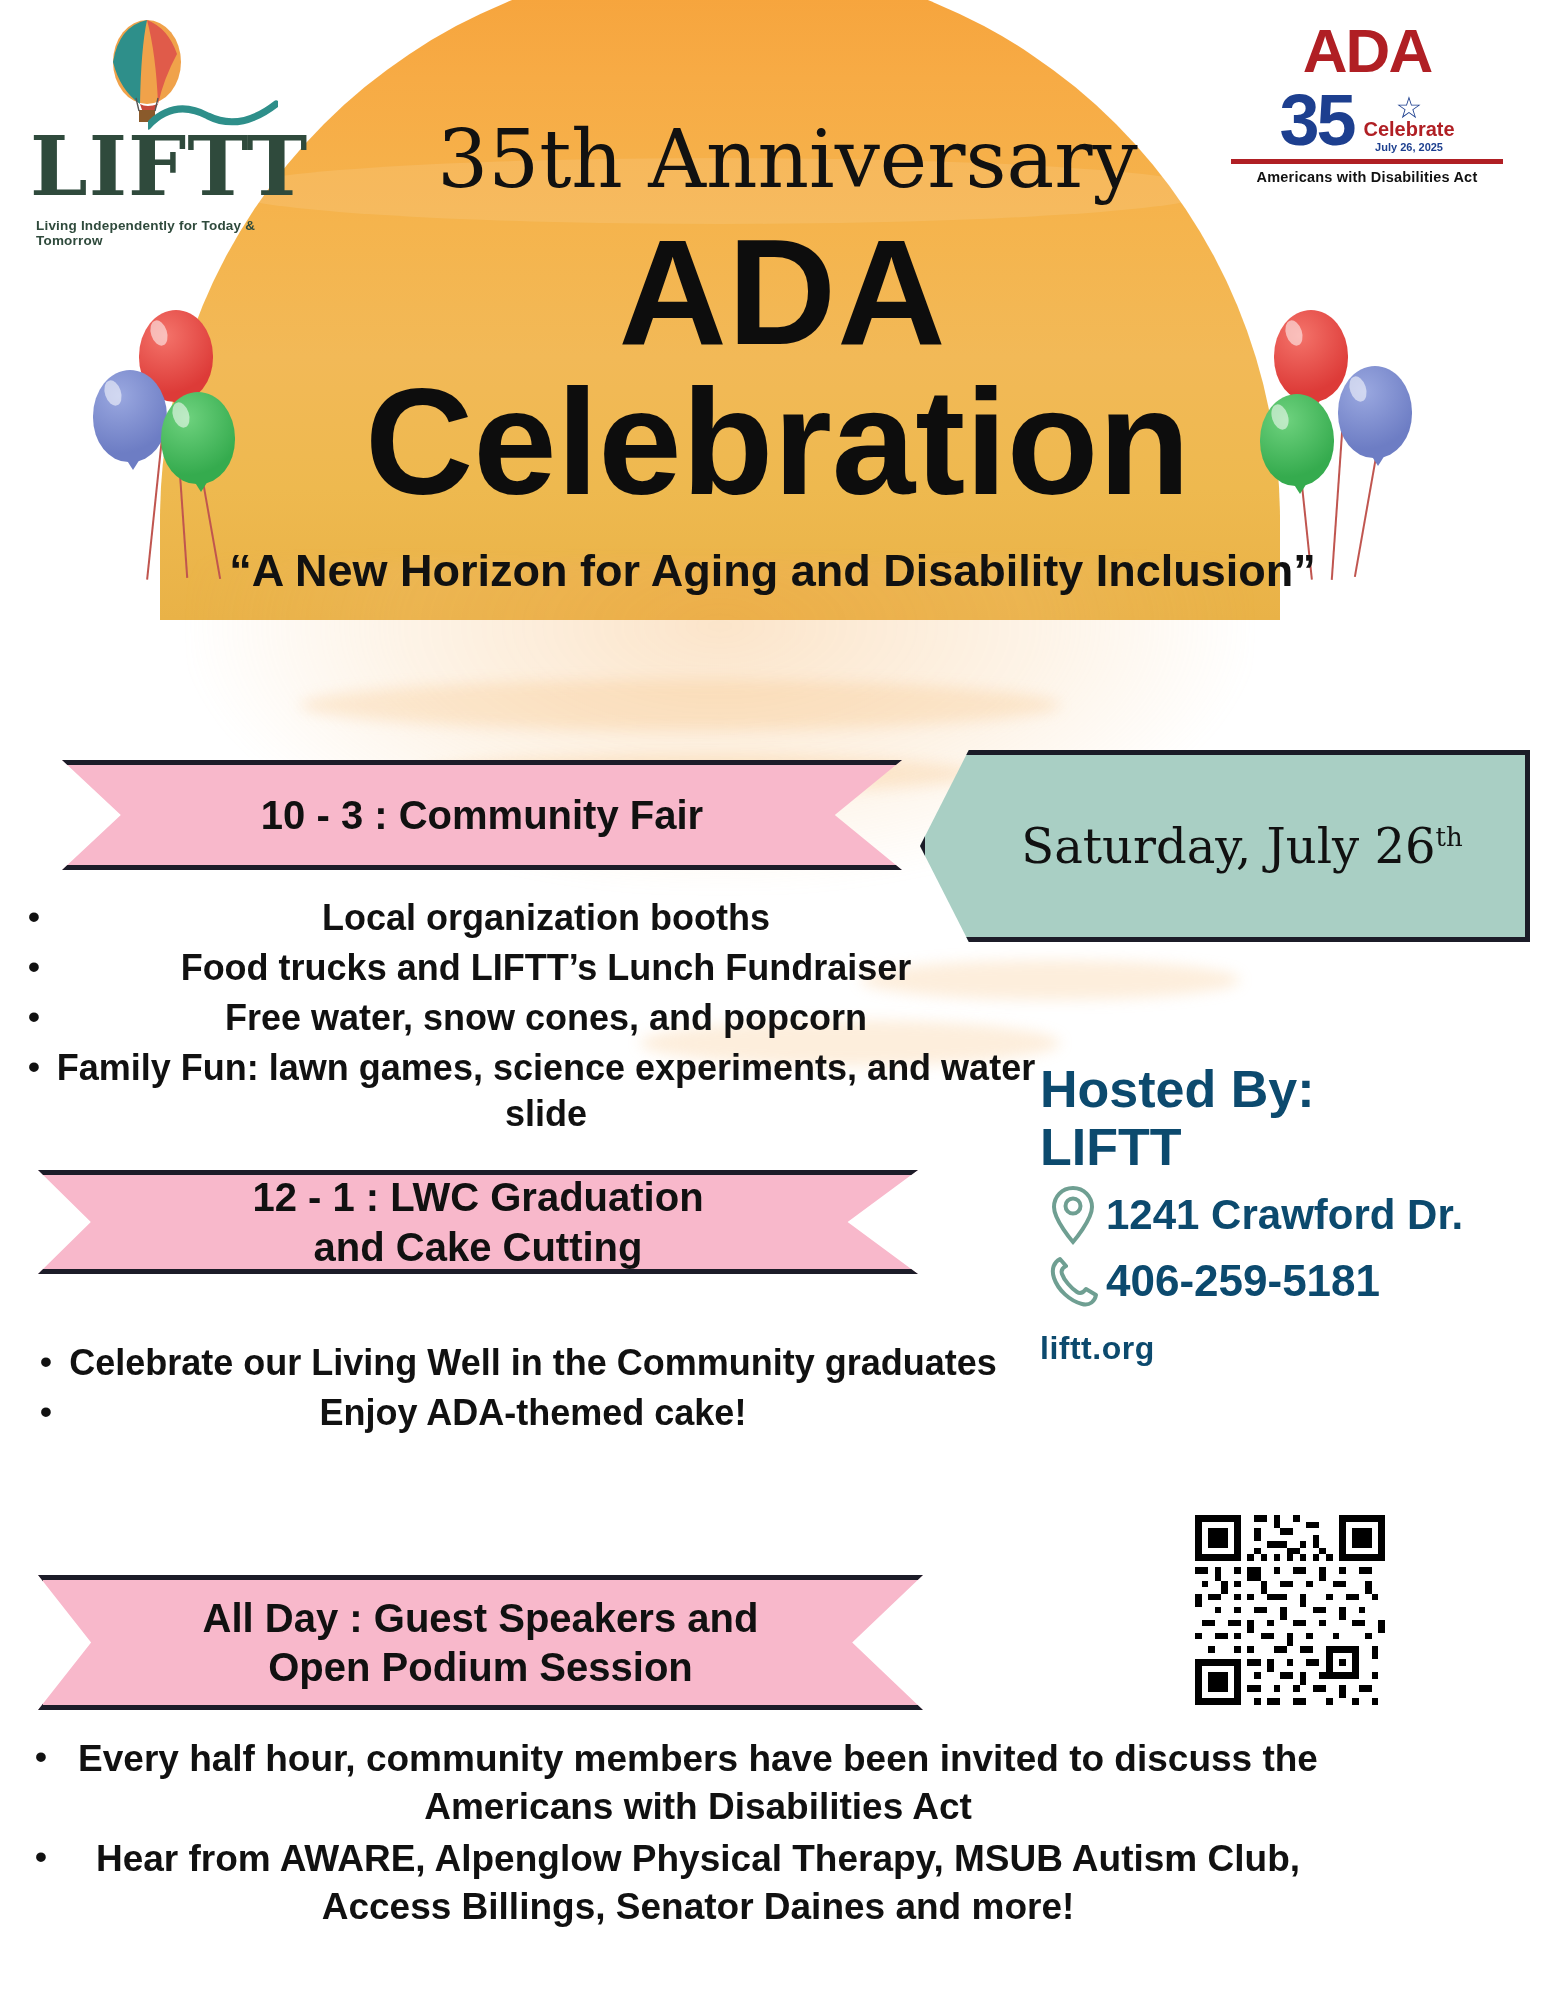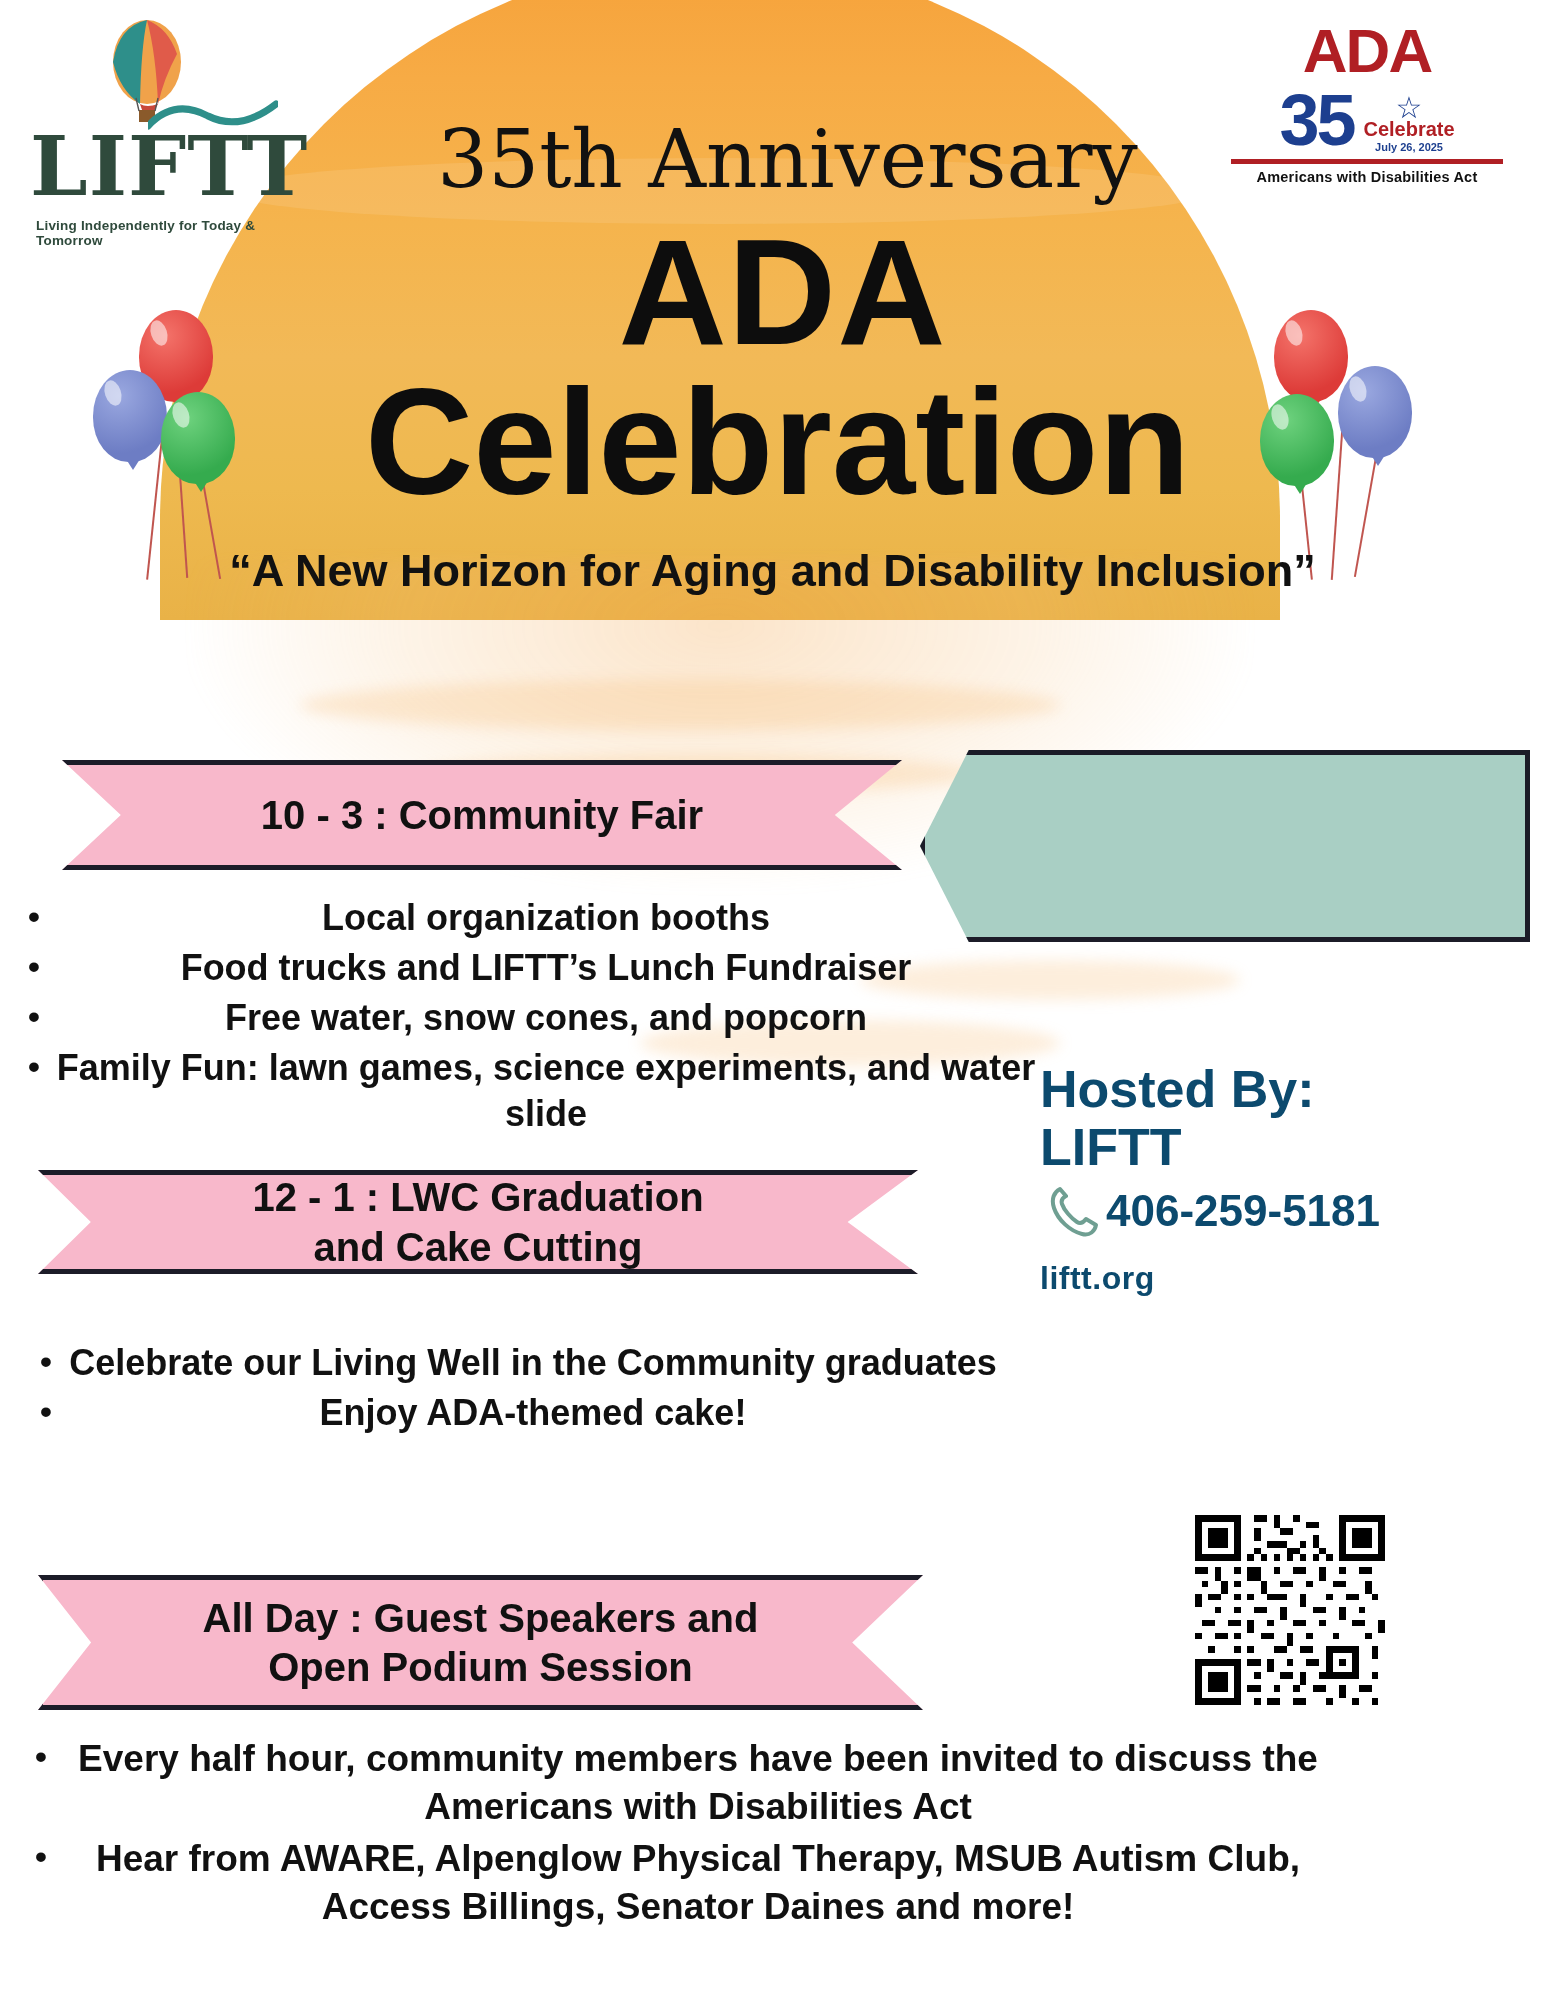--- a/index.html
+++ b/index.html
@@ -477,20 +477,23 @@
 <div class="headline-wrap">
   <div class="h-anniv">35th Anniversary</div>
   <div class="h-ada">ADA</div>
   <div class="h-celebration">Celebration</div>
   <div class="h-tagline">“A New Horizon for Aging and Disability Inclusion”</div>
 </div>
 
 <div class="date-banner">
   <div class="shape"></div>
   <div class="txt">
+    <div>
+      <span>Saturday, July 26</span><sup>th</sup>
+    </div>
   </div>
 </div>
 
 <div class="banner1 ribbon">
   <div class="shape"></div>
   <div class="txt">10 - 3 : Community Fair</div>
 </div>
 
 <div class="bullets list1">
   <ul>
@@ -552,20 +555,29 @@
         <span class="dot">•</span>
         <span class="body">Hear from AWARE, Alpenglow Physical Therapy, MSUB Autism Club, Access Billings, Senator Daines and more!</span>
       </li>
   </ul>
 </div>
 
 <div class="hosted">
   <div class="hosted-title">Hosted By:</div>
   <div class="hosted-org">LIFTT</div>
 
+  <div class="contact-row address-row">
+    <span class="ic">
+      <svg width="46" height="62" viewBox="0 0 46 62">
+        <path d="M23 4 C12 4 4 12.5 4 23 C4 36 23 58 23 58 C23 58 42 36 42 23 C42 12.5 34 4 23 4 Z" fill="none" stroke="#6f9f92" stroke-width="4"></path>
+        <circle cx="23" cy="22" r="7.5" fill="none" stroke="#6f9f92" stroke-width="4"></circle>
+      </svg>
+    </span>
+    <span class="val">1241 Crawford Dr.</span>
+  </div>
 
   <div class="contact-row phone-row">
     <span class="ic">
       <svg width="50" height="54" viewBox="0 0 50 54">
         <path d="M12 5 C6 8 3 15 6 24 C10 36 22 47 34 50 C42 52 47 47 48 41 L38 35 C35 39 32 40 29 38 C23 34 16 26 14 20 C13 17 14 14 18 12 Z" fill="none" stroke="#6f9f92" stroke-width="4" stroke-linejoin="round"></path>
       </svg>
     </span>
     <span class="val">406-259-5181</span>
   </div>
 

